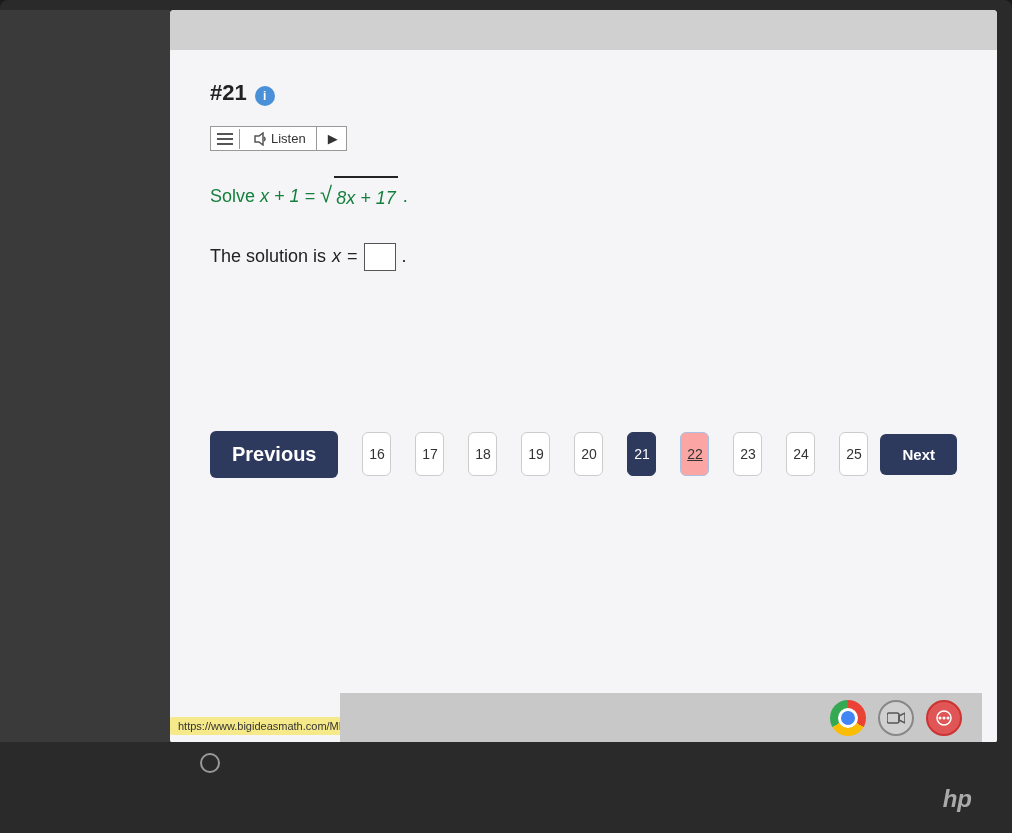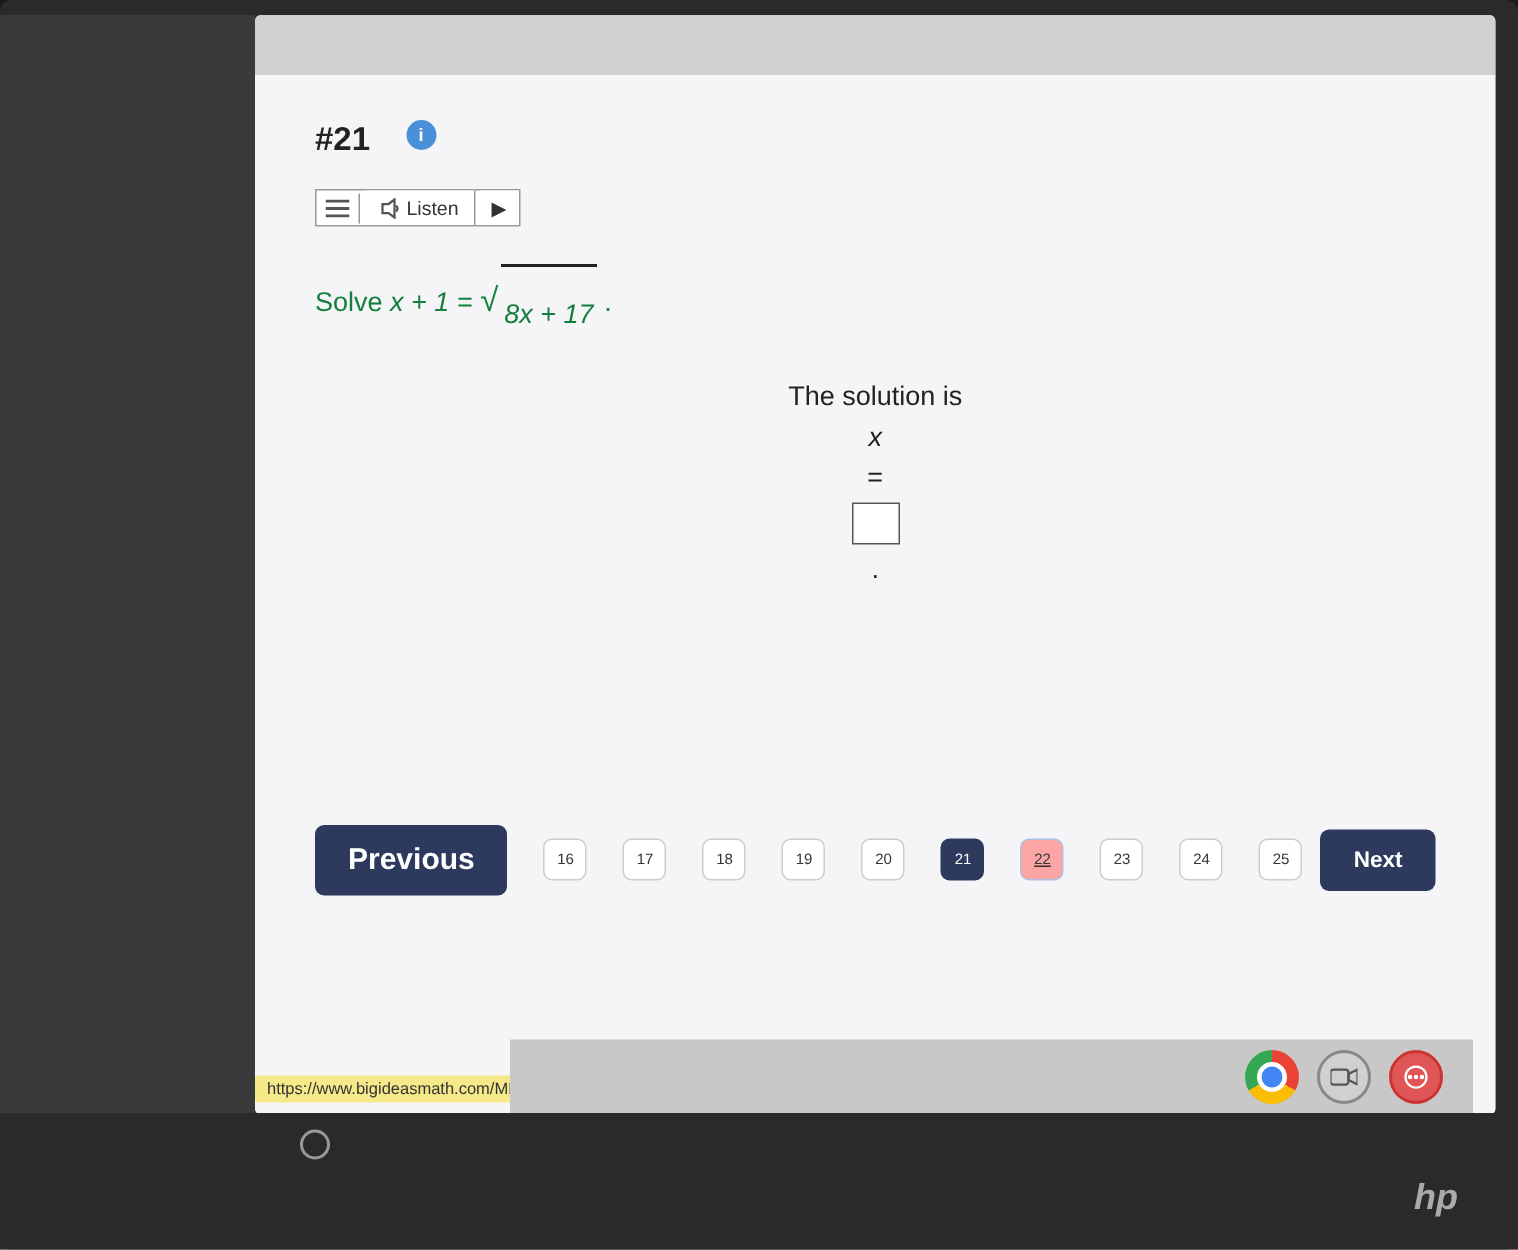--- a/index.html
+++ b/index.html
@@ -45,22 +45,22 @@
     
     .content-area {
       background: #f5f5f7;
       padding: 30px 40px;
       height: 100%;
     }
 
     
     .question-number {
       display: flex;
-      align-items: flex-start;
-      gap: 24px;
+      align-items: flex-end;
+      gap: 8px;
       margin-bottom: 20px;
     }
 
     .question-num-text {
       font-size: 22px;
       font-weight: bold;
       color: #222;
     }
 
     .info-badge {
@@ -134,35 +134,34 @@
       position: relative;
     }
 
     .sqrt-symbol {
       font-size: 22px;
       margin-right: 2px;
     }
 
     .sqrt-content {
       border-top: 2px solid #222;
-      padding-top: 17px;
+      padding-top: 6px;
       padding-left: 2px;
       padding-right: 2px;
       font-style: italic;
     }
 
     
     .solution-line {
       font-size: 18px;
       color: #222;
       display: flex;
       align-items: center;
       gap: 6px;
       margin-top: 6px;
-      flex-direction: column;
     }
 
     .answer-box {
       width: 32px;
       height: 28px;
       border: 1.5px solid #555;
       display: inline-block;
       background: white;
       vertical-align: middle;
     }
@@ -181,25 +180,25 @@
       border: none;
       padding: 12px 22px;
       border-radius: 6px;
       font-size: 20px;
       font-weight: bold;
       cursor: pointer;
     }
 
     .page-btn {
       width: 36px;
-      height: 28px;
+      height: 44px;
       border: 1.5px solid #ccc;
       background: white;
       border-radius: 6px;
-      font-size: 10px;
+      font-size: 14px;
       cursor: pointer;
       display: flex;
       align-items: center;
       justify-content: center;
       color: #333;
       margin-left: 16px;
     }
 
     .page-btn.active {
       background: #2d3a5e;

